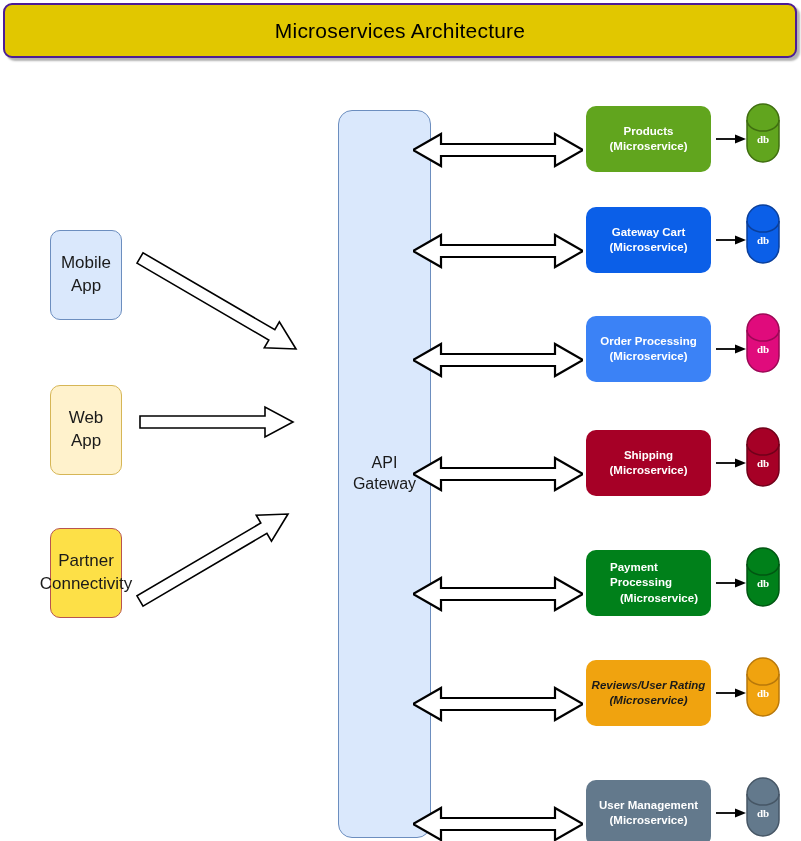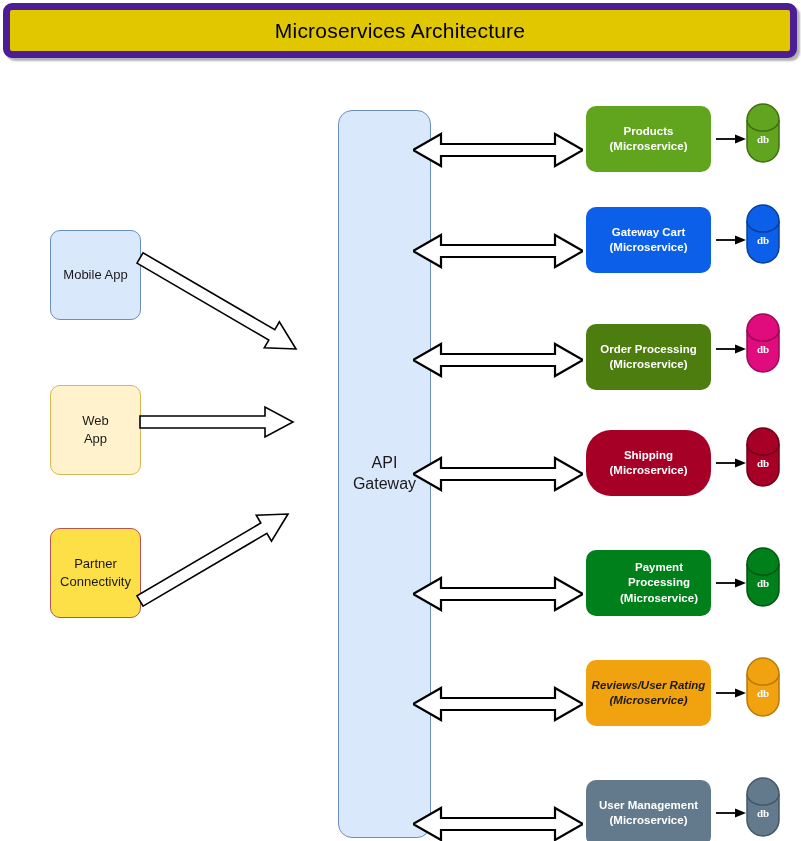--- a/index.html
+++ b/index.html
@@ -21,48 +21,48 @@
   }
 
   
   #title-banner {
     position: absolute;
     left: 3px;
     top: 3px;
     width: 794px;
     height: 55px;
     background: #E1C700;
-    border: 7px solid #4c1d95;
+    border: 2px solid #4c1d95;
     border-radius: 9px;
     box-shadow: 3px 3px 2px rgba(0,0,0,0.30);
     display: flex;
     align-items: center;
     justify-content: center;
     box-sizing: border-box;
   }
   #title-text {
     font-size: 21px;
     color: #000000;
     letter-spacing: 0.2px;
   }
 
   
   .client-box {
     position: absolute;
-    width: 91px;
+    width: 72px;
     height: 90px;
     border-radius: 10px;
     border-width: 1px;
     border-style: solid;
     box-sizing: border-box;
     display: flex;
     align-items: center;
     justify-content: center;
     text-align: center;
-    font-size: 13px;
+    font-size: 17px;
     line-height: 1.35;
     color: #1a1a1a;
     padding: 0 3px;
   }
 
   
   #api-gateway {
     position: absolute;
     left: 302px;
     top: 110px;
@@ -104,21 +104,21 @@
     left: 181px;
     top: 11px;
     width: 125px;
     height: 66px;
     border-radius: 10px;
     box-sizing: border-box;
     display: flex;
     flex-direction: column;
     align-items: center;
     justify-content: center;
-    text-align: center;
+    text-align: left;
     font-size: 11.5px;
     font-weight: bold;
     line-height: 1.32;
     padding: 0 3px;
   }
   .svc-box .svc-sub {
     font-weight: bold;
   }
   .db-arrow {
     position: absolute;
@@ -222,41 +222,41 @@
             <path d="M1,17 A16,16 0 0 1 33,17 L33,43 A16,16 0 0 1 1,43 Z" fill="#0B5FE8" stroke="#0A3F9B" stroke-width="1.5"></path>
             <path d="M1,17 A16,11 0 0 0 33,17" fill="none" stroke="#0A3F9B" stroke-width="1.5"></path>
           </svg>
           <div class="db-label" style="color: rgb(255, 255, 255);">db</div>
         </div>
       </div>
       <div class="svc-row" style="top: 305px;">
         <div class="bidir-arrow"><svg width="170" height="54" viewBox="0 0 170 54">
             <polygon points="0,27 28,11 28,21 142,21 142,11 170,27 142,43 142,33 28,33 28,43" fill="#FFFFFF" stroke="#000000" stroke-width="2.2" stroke-linejoin="miter"></polygon>
           </svg></div>
-        <div class="svc-box" style="background: #4d7c0f; color: rgb(255, 255, 255); margin-top: 8px;">
+        <div class="svc-box" style="background: #3b82f6; color: rgb(255, 255, 255);">
           <div>Order Processing</div>
           <div class="svc-sub">(Microservice)</div>
         </div>
         <div class="db-arrow"><svg width="30" height="22" viewBox="0 0 30 22">
             <line x1="0" y1="11" x2="21" y2="11" stroke="#000000" stroke-width="1.8"></line>
             <polygon points="30,11 19,6.5 19,15.5" fill="#000000"></polygon>
           </svg></div>
         <div class="db-cyl">
           <svg width="34" height="60" viewBox="0 0 34 60">
             <path d="M1,17 A16,16 0 0 1 33,17 L33,43 A16,16 0 0 1 1,43 Z" fill="#E00B7C" stroke="#9C0856" stroke-width="1.5"></path>
             <path d="M1,17 A16,11 0 0 0 33,17" fill="none" stroke="#9C0856" stroke-width="1.5"></path>
           </svg>
           <div class="db-label" style="color: rgb(255, 255, 255);">db</div>
         </div>
       </div>
       <div class="svc-row" style="top: 419px;">
         <div class="bidir-arrow"><svg width="170" height="54" viewBox="0 0 170 54">
             <polygon points="0,27 28,11 28,21 142,21 142,11 170,27 142,43 142,33 28,33 28,43" fill="#FFFFFF" stroke="#000000" stroke-width="2.2" stroke-linejoin="miter"></polygon>
           </svg></div>
-        <div class="svc-box" style="background: rgb(166, 0, 38); color: rgb(255, 255, 255); border-radius: 25px;">
+        <div class="svc-box" style="background: rgb(166, 0, 38); color: rgb(255, 255, 255);">
           <div>Shipping</div>
           <div class="svc-sub">(Microservice)</div>
         </div>
         <div class="db-arrow"><svg width="30" height="22" viewBox="0 0 30 22">
             <line x1="0" y1="11" x2="21" y2="11" stroke="#000000" stroke-width="1.8"></line>
             <polygon points="30,11 19,6.5 19,15.5" fill="#000000"></polygon>
           </svg></div>
         <div class="db-cyl">
           <svg width="34" height="60" viewBox="0 0 34 60">
             <path d="M1,17 A16,16 0 0 1 33,17 L33,43 A16,16 0 0 1 1,43 Z" fill="#A60026" stroke="#70001A" stroke-width="1.5"></path>

